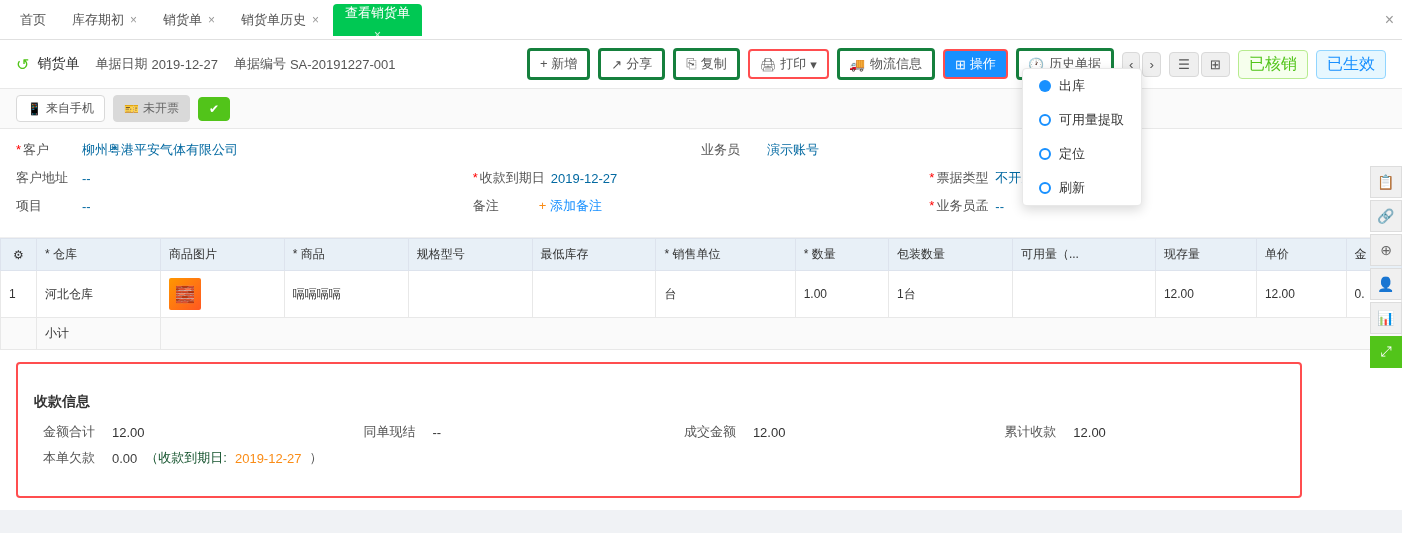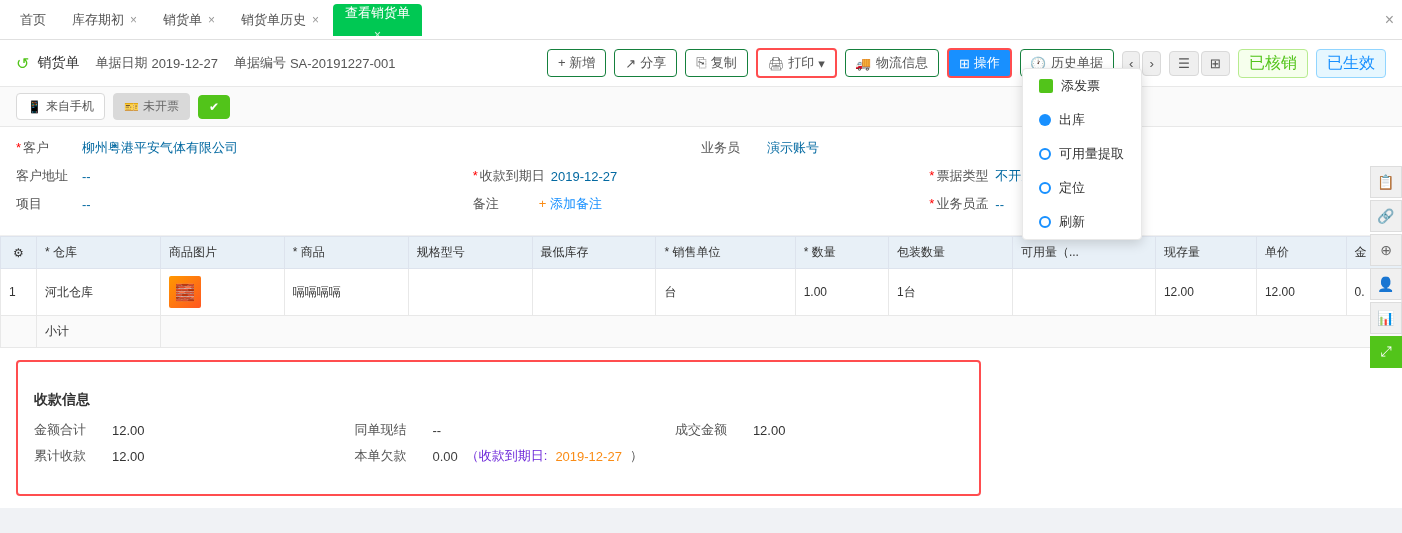--- a/index.html
+++ b/index.html
@@ -26,21 +26,21 @@
       gap: 16px; background: #fff;
     }
     .doc-title-area { display: flex; align-items: center; gap: 8px; }
     .doc-icon { color: #52c41a; font-size: 16px; }
     .doc-title { font-size: 14px; font-weight: 500; color: #333; }
     .doc-meta { display: flex; gap: 16px; font-size: 13px; color: #555; }
     .doc-meta span { display: flex; align-items: center; gap: 4px; }
     .doc-actions { margin-left: auto; display: flex; align-items: center; gap: 8px; }
     .action-btn {
       display: flex; align-items: center; gap: 4px; padding: 4px 10px;
-      border: 1px solid #15803d; border-radius: 4px; cursor: pointer; background: #fff;
+      border: 3px solid #15803d; border-radius: 4px; cursor: pointer; background: #fff;
       font-size: 13px; color: #555; white-space: nowrap;
     }
     .action-btn.ops-btn { background: #fff; color: #1890ff; border-color: #1890ff; }
     .action-btn.ops-btn.active { background: #1890ff; color: #fff; }
     .status-badge {
       padding: 3px 10px; border-radius: 4px; font-size: 16px; font-weight: 500;
     }
     .badge-green { background: #f6ffed; color: #52c41a; border: 1px solid #b7eb8f; }
     .badge-blue { background: #e6f7ff; color: #1890ff; border: 1px solid #91d5ff; }
     .nav-arrows { display: flex; gap: 2px; }
@@ -312,53 +312,49 @@
           <td>小计</td>
           <td colspan="11"></td>
         </tr>
       </tbody>
     </table>
   </div>
 
   <div class="bottom-section">
     <div class="payment-info">
       <div class="payment-title">收款信息</div>
-      <div style="display: grid; grid-template-columns: 1fr 1fr 1fr; gap: 8px 32px;">
+      <div style="display: grid; grid-template-columns: 1fr 1fr 1fr 1fr; gap: 8px 32px; text-align: center;">
         <div class="payment-item">
           <span class="payment-label">金额合计</span>
           <span class="payment-value">12.00</span>
         </div>
         <div class="payment-item">
           <span class="payment-label">同单现结</span>
           <span class="payment-value">--</span>
         </div>
         <div class="payment-item">
           <span class="payment-label">成交金额</span>
           <span class="payment-value">12.00</span>
         </div>
         <div class="payment-item">
           <span class="payment-label">累计收款</span>
           <span class="payment-value">12.00</span>
         </div>
         <div class="payment-item">
           <span class="payment-label">本单欠款</span>
           <span class="payment-value red">0.00</span>
-          <span style="color:#6d28d9;">（收款到期日:</span>
+          <span style="color:#14532d;">（收款到期日:</span>
           <span class="payment-value" style="color:#fa8c16;">2019-12-27</span>
           <span style="color:#555;">）</span>
         </div>
       </div>
     </div>
   </div>
 
   <div class="dropdown-menu">
-    <div class="menu-item">
-      <span class="menu-icon-square"></span>
-      <span>添发票</span>
-    </div>
     <div class="menu-item">
       <span class="menu-icon-circle"></span>
       <span>出库</span>
     </div>
     <div class="menu-item">
       <span class="menu-icon-circle-outline"></span>
       <span>可用量提取</span>
     </div>
     <div class="menu-item">
       <span class="menu-icon-circle-outline"></span>

